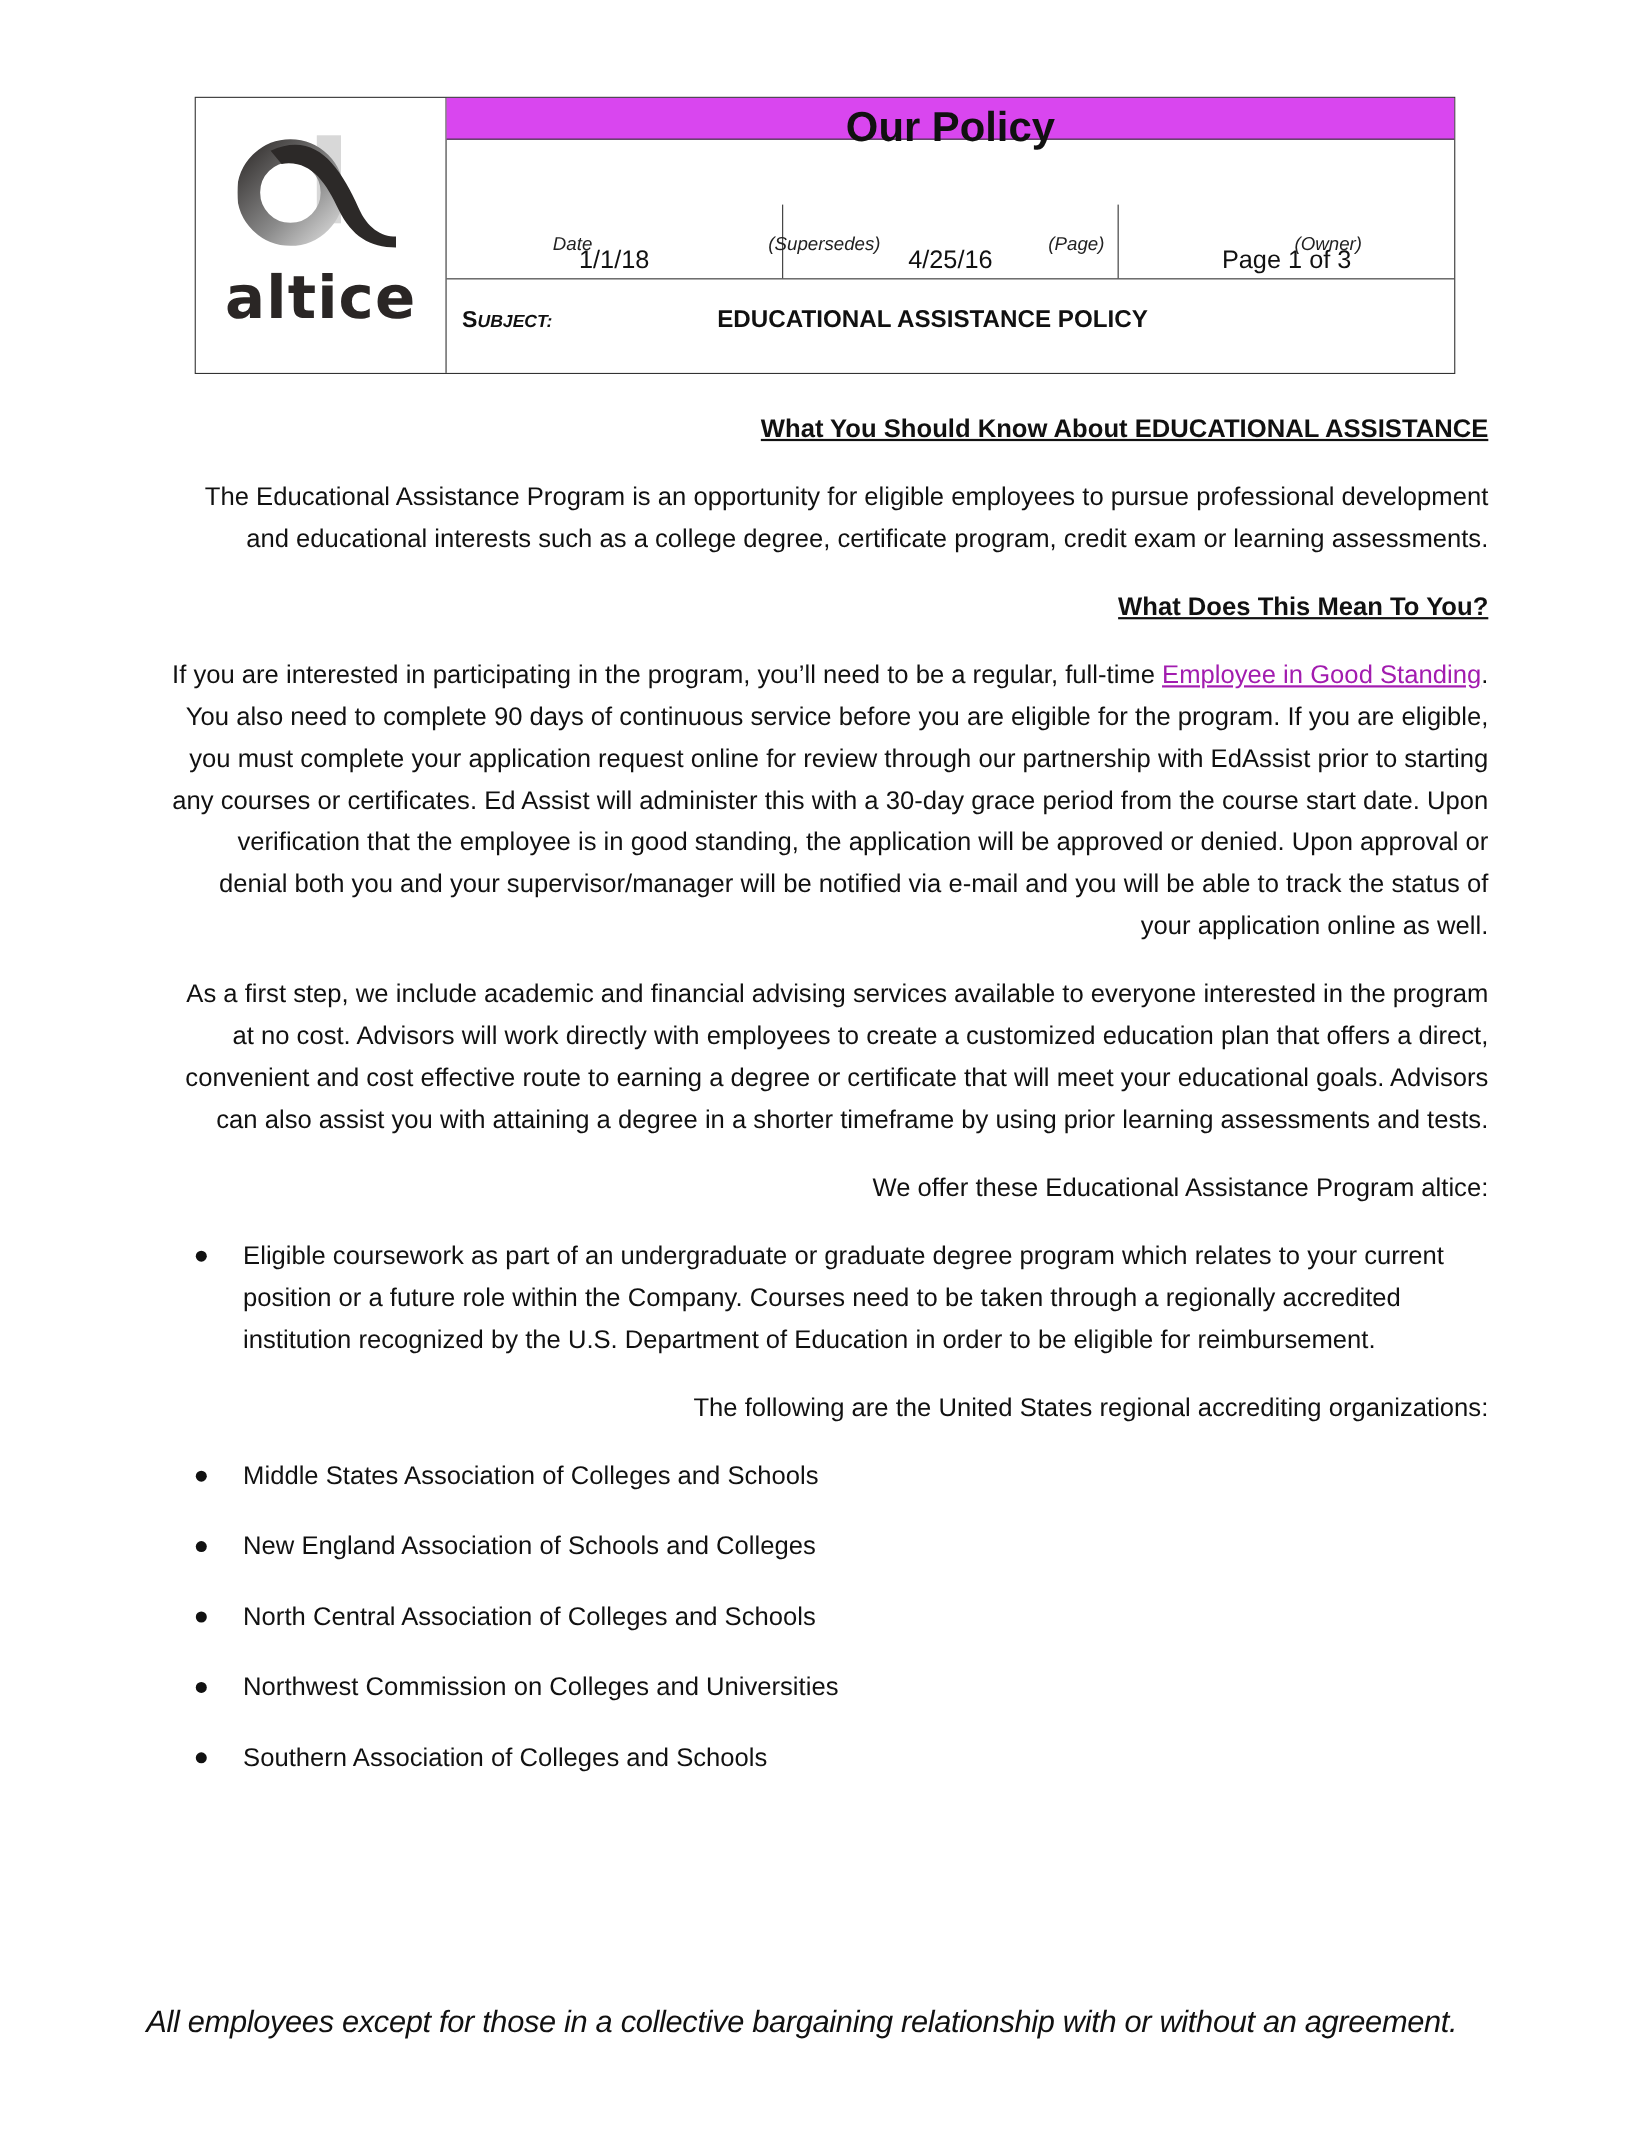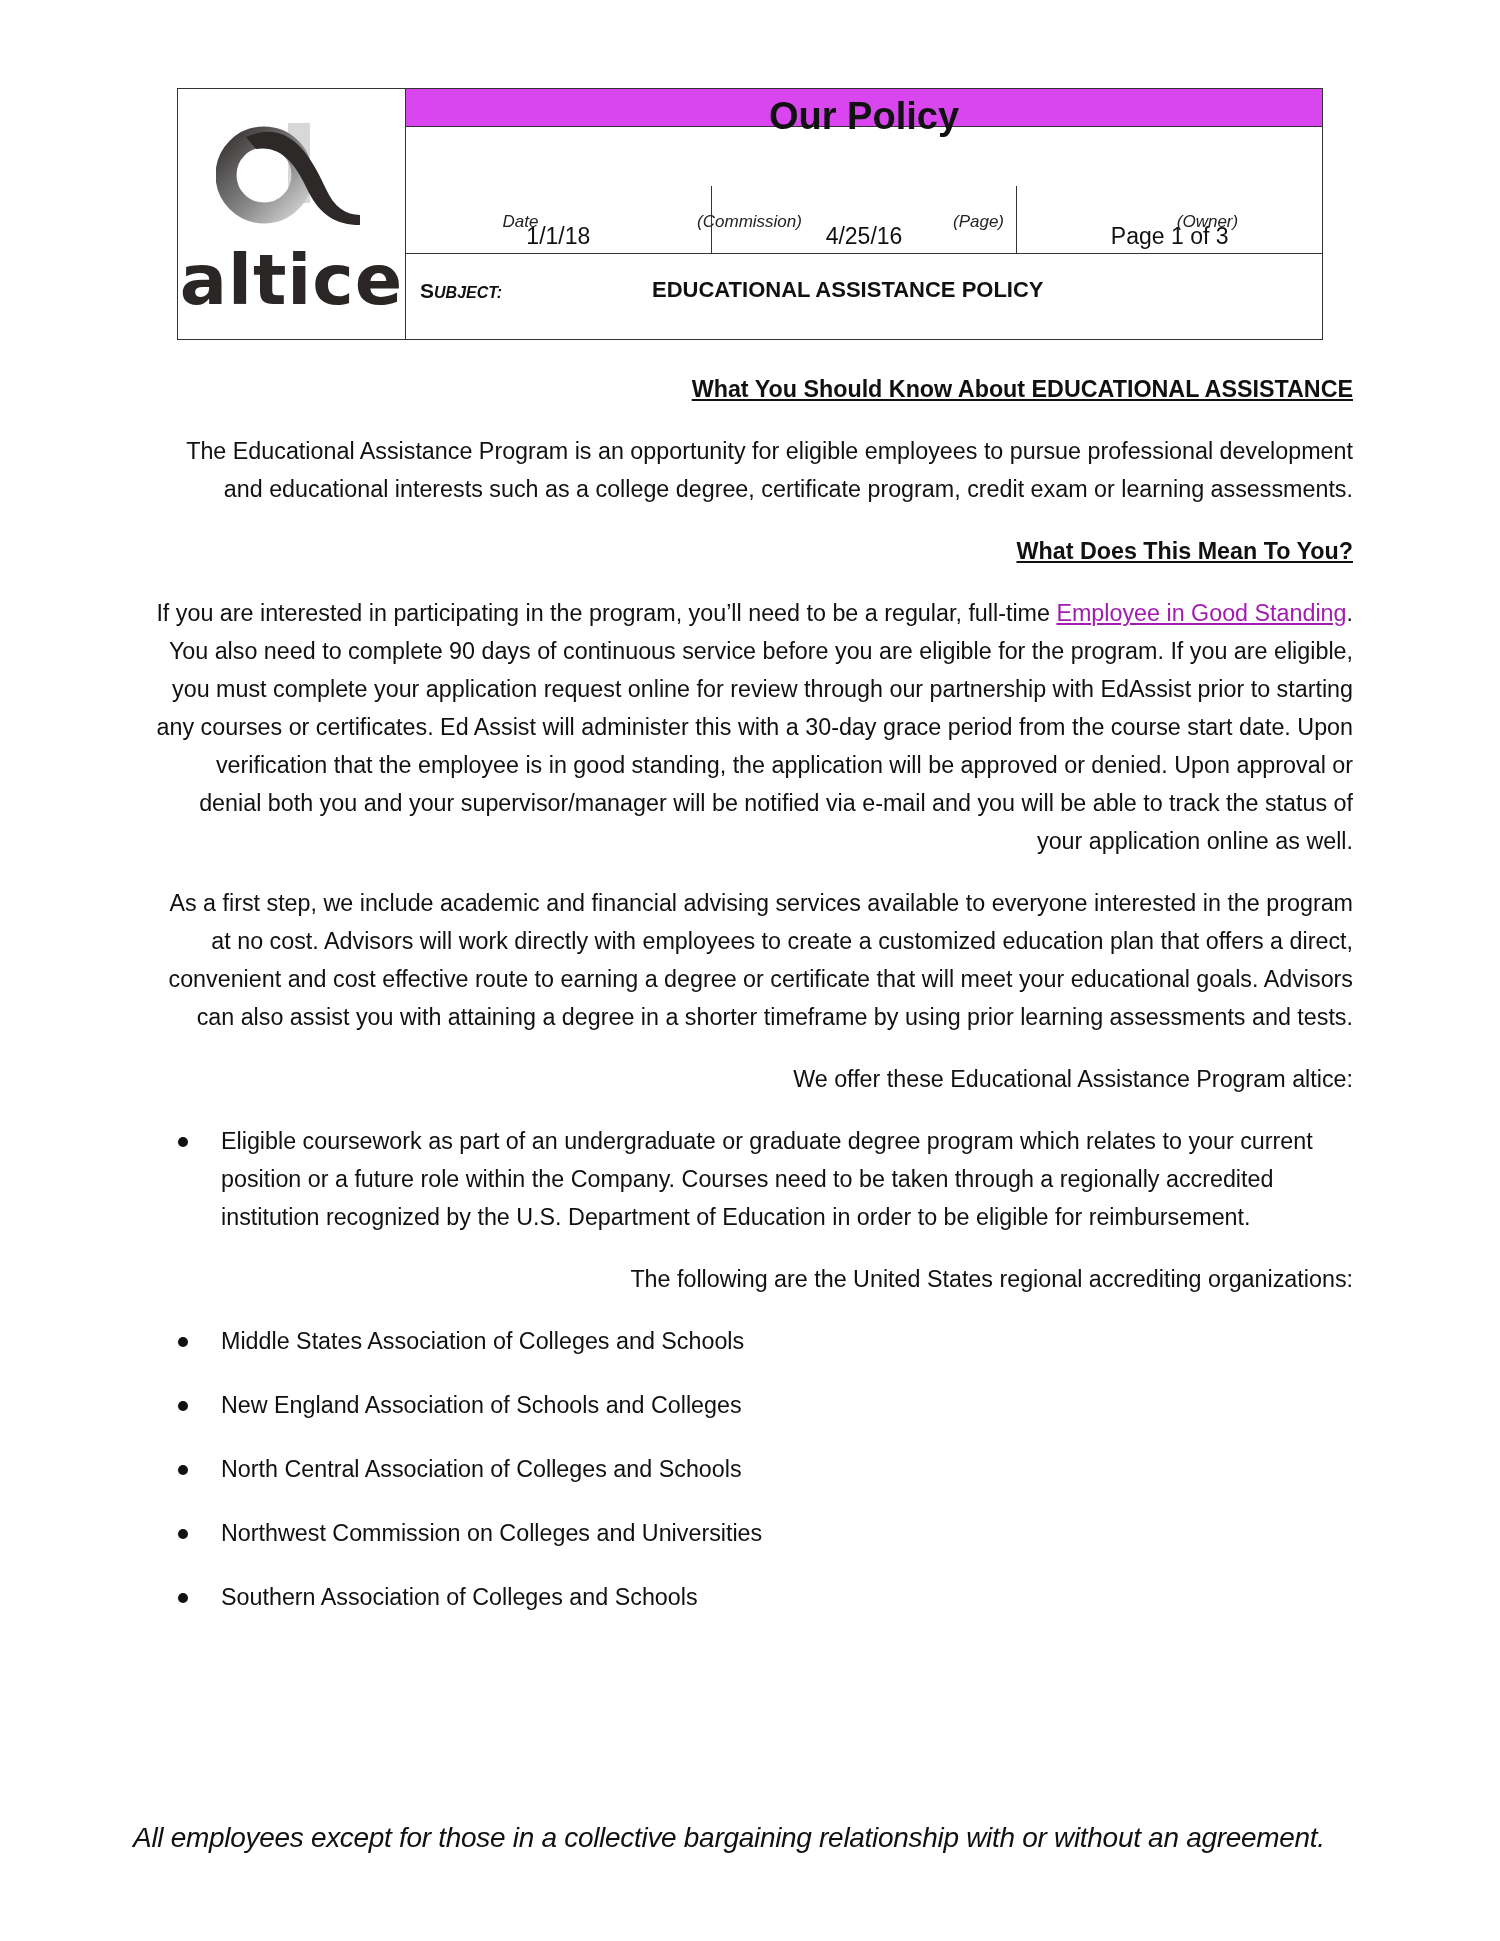--- a/index.html
+++ b/index.html
@@ -6,21 +6,21 @@
   body { width: 1500px; height: 1941px; position: relative; overflow: hidden;
          font-family: "Liberation Sans", sans-serif; color: #111; }
 
   
   .hdr { position: absolute; left: 177px; top: 88px; width: 1146px; height: 252px;
          border: 1.6px solid #333; box-sizing: border-box; }
   .logo-cell { position: absolute; left: 0; top: 0; width: 228px; height: 100%;
                border-right: 1.6px solid #333; box-sizing: border-box; }
   .logo-mark { position: absolute; left: 38px; top: 30px; width: 150px; height: 110px; }
   .logo-word { position: absolute; left: 0; width: 100%; top: 150px; text-align: center;
-               font-family: "DejaVu Sans", sans-serif; font-size: 70px; font-weight: bold;
+               font-family: "DejaVu Sans", sans-serif; font-size: 54px; font-weight: bold;
                color: #2a2625; letter-spacing: 1px; }
   .title-row { position: absolute; left: 228px; top: 0; right: 0; height: 38px;
                background: #d946ef; border-bottom: 1.6px solid #333; box-sizing: border-box;
                text-align: center; }
   .title-row span { font-size: 38px; font-weight: bold; line-height: 55px; }
   .meta-row { position: absolute; left: 228px; top: 55px; right: 0; height: 68px;
               border-bottom: 1.6px solid #333; box-sizing: border-box; display: flex; margin-top: 42px; }
   .meta-cell { flex: 1; border-right: 1.6px solid #333; box-sizing: border-box;
                display: flex; align-items: flex-end; justify-content: center;
                font-size: 23px; padding-bottom: 3px; }
@@ -70,21 +70,21 @@
   </div>
 
   <div class="meta-row">
     <div class="meta-cell">1/1/18</div>
     <div class="meta-cell">4/25/16</div>
     <div class="meta-cell">Page 1 of 3</div>
   </div>
 
   <div class="caption-row">
     <div class="caption-cell">Date</div>
-    <div class="caption-cell">(Commission)</div>
+    <div class="caption-cell">(Supersedes)</div>
     <div class="caption-cell">(Page)</div>
     <div class="caption-cell">(Owner)</div>
   </div>
 
   <div class="subject-label"><span>S</span><span class="sc">UBJECT:</span></div>
   <div class="subject-value">EDUCATIONAL ASSISTANCE POLICY</div>
 </div>
 
 <div class="content">
   <p class="heading">What You Should Know About EDUCATIONAL ASSISTANCE</p>

